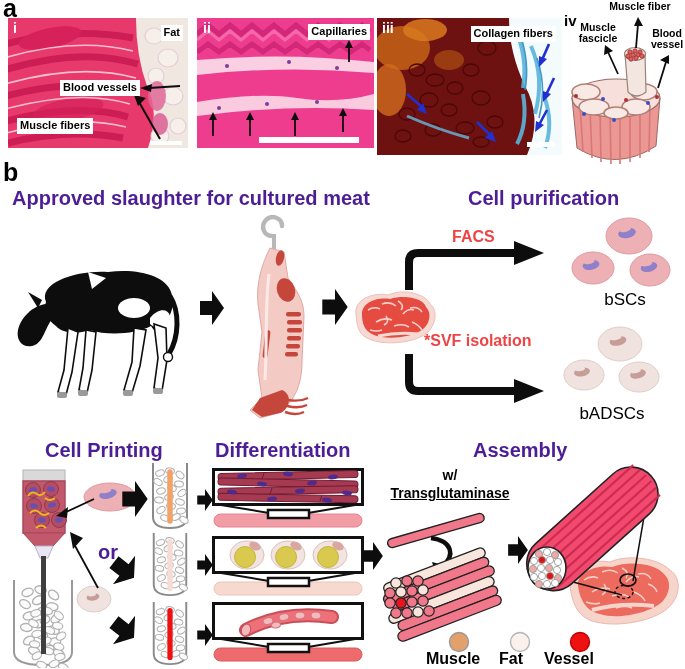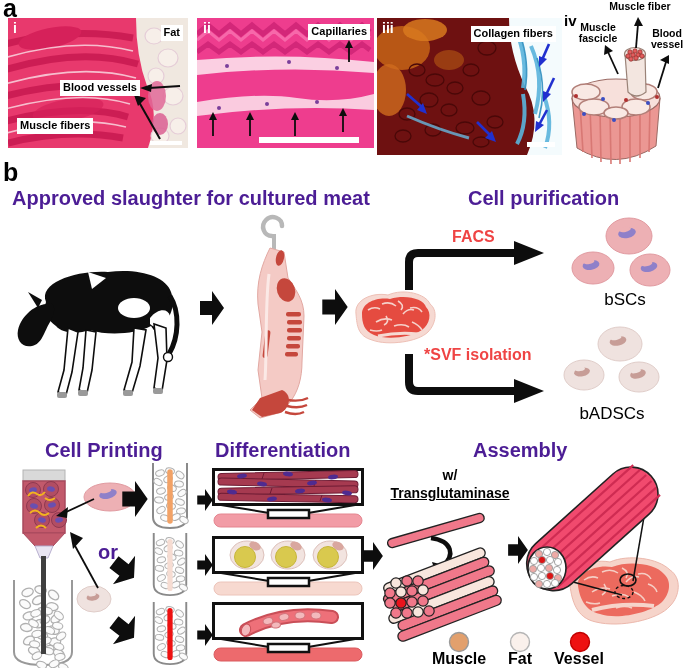--- a/index.html
+++ b/index.html
@@ -12,21 +12,21 @@
   .lbl16{font-weight:bold;font-size:16px;color:#ef4444;white-space:nowrap;}
   .lbl17{font-weight:normal;font-size:17px;color:#000;white-space:nowrap;}
   .ctr{text-align:center;}
   .histo{overflow:hidden;}
   .histo svg{display:block;}
   .tag{position:absolute;color:#fff;font-weight:bold;font-size:14px;line-height:1;}
   .abox{position:absolute;background:#fff;color:#000;font-weight:bold;font-size:11px;
         line-height:1.25;padding:1px 3px;white-space:nowrap;}
   .ivlbl{position:absolute;font-weight:bold;font-size:10.5px;color:#000;line-height:1.05;text-align:center;}
   .tglbl{font-weight:bold;font-size:14px;color:#000;line-height:1.1;text-align:center;white-space:nowrap;}
-  .legend-lbl{position:absolute;font-weight:bold;font-size:16px;color:#000;text-align:center;white-space:nowrap;}
+  .legend-lbl{position:absolute;font-weight:bold;font-size:16px;color:#000;white-space:nowrap;}
 </style>
 </head>
 <body>
 
 <div id="fig">
 
   <svg width="0" height="0" style="position:absolute" aria-hidden="true">
     <defs>
       <g id="pebbles" fill="#fbfbfb" stroke="#b0b0b0" stroke-width="1">
         <ellipse cx="12" cy="8" rx="4.5" ry="3" transform="rotate(-20 12 8)"></ellipse>
@@ -346,21 +346,21 @@
       <ellipse cx="86" cy="55" rx="8.5" ry="4.8" fill="#8f80c9" transform="rotate(-14 86 55)"></ellipse>
       <ellipse cx="84" cy="51.8" rx="5.5" ry="2.3" fill="#edb0b4" transform="rotate(-14 84 51.8)"></ellipse>
     </g>
   </svg>
   <div class="abs lbl17 ctr" style="left:592px;top:290px;width:66px;">bSCs</div>
 
   <svg class="abs" style="left:396px;top:352px;" width="152" height="54" viewBox="0 0 152 54">
     <path d="M13,2 L13,30 Q13,39 22,39 L120,39" stroke="#0d0d0d" stroke-width="8" fill="none"></path>
     <polygon points="118,27 148,39 118,51" fill="#0d0d0d"></polygon>
   </svg>
-  <div class="abs lbl16" style="left:424px;top:346px;">*SVF isolation</div>
+  <div class="abs lbl16" style="left:424px;top:332px;">*SVF isolation</div>
 
   <svg class="abs" style="left:556px;top:322px;" width="110" height="76" viewBox="0 0 110 76">
     <g>
       <ellipse cx="64" cy="22" rx="22" ry="17" fill="#efe2df" stroke="#e0cdc9" stroke-width="1"></ellipse>
       <ellipse cx="62" cy="19" rx="8.5" ry="4.6" fill="#c79d97" transform="rotate(-12 62 19)"></ellipse>
       <ellipse cx="60" cy="15.8" rx="5.5" ry="2.2" fill="#efe2df" transform="rotate(-12 60 15.8)"></ellipse>
       <ellipse cx="28" cy="53" rx="20" ry="15" fill="#efe2df" stroke="#e0cdc9" stroke-width="1"></ellipse>
       <ellipse cx="26" cy="50" rx="8" ry="4.4" fill="#c79d97" transform="rotate(-10 26 50)"></ellipse>
       <ellipse cx="24" cy="47" rx="5" ry="2.1" fill="#efe2df" transform="rotate(-10 24 47)"></ellipse>
       <ellipse cx="83" cy="55" rx="20" ry="15" fill="#efe2df" stroke="#e0cdc9" stroke-width="1"></ellipse>

